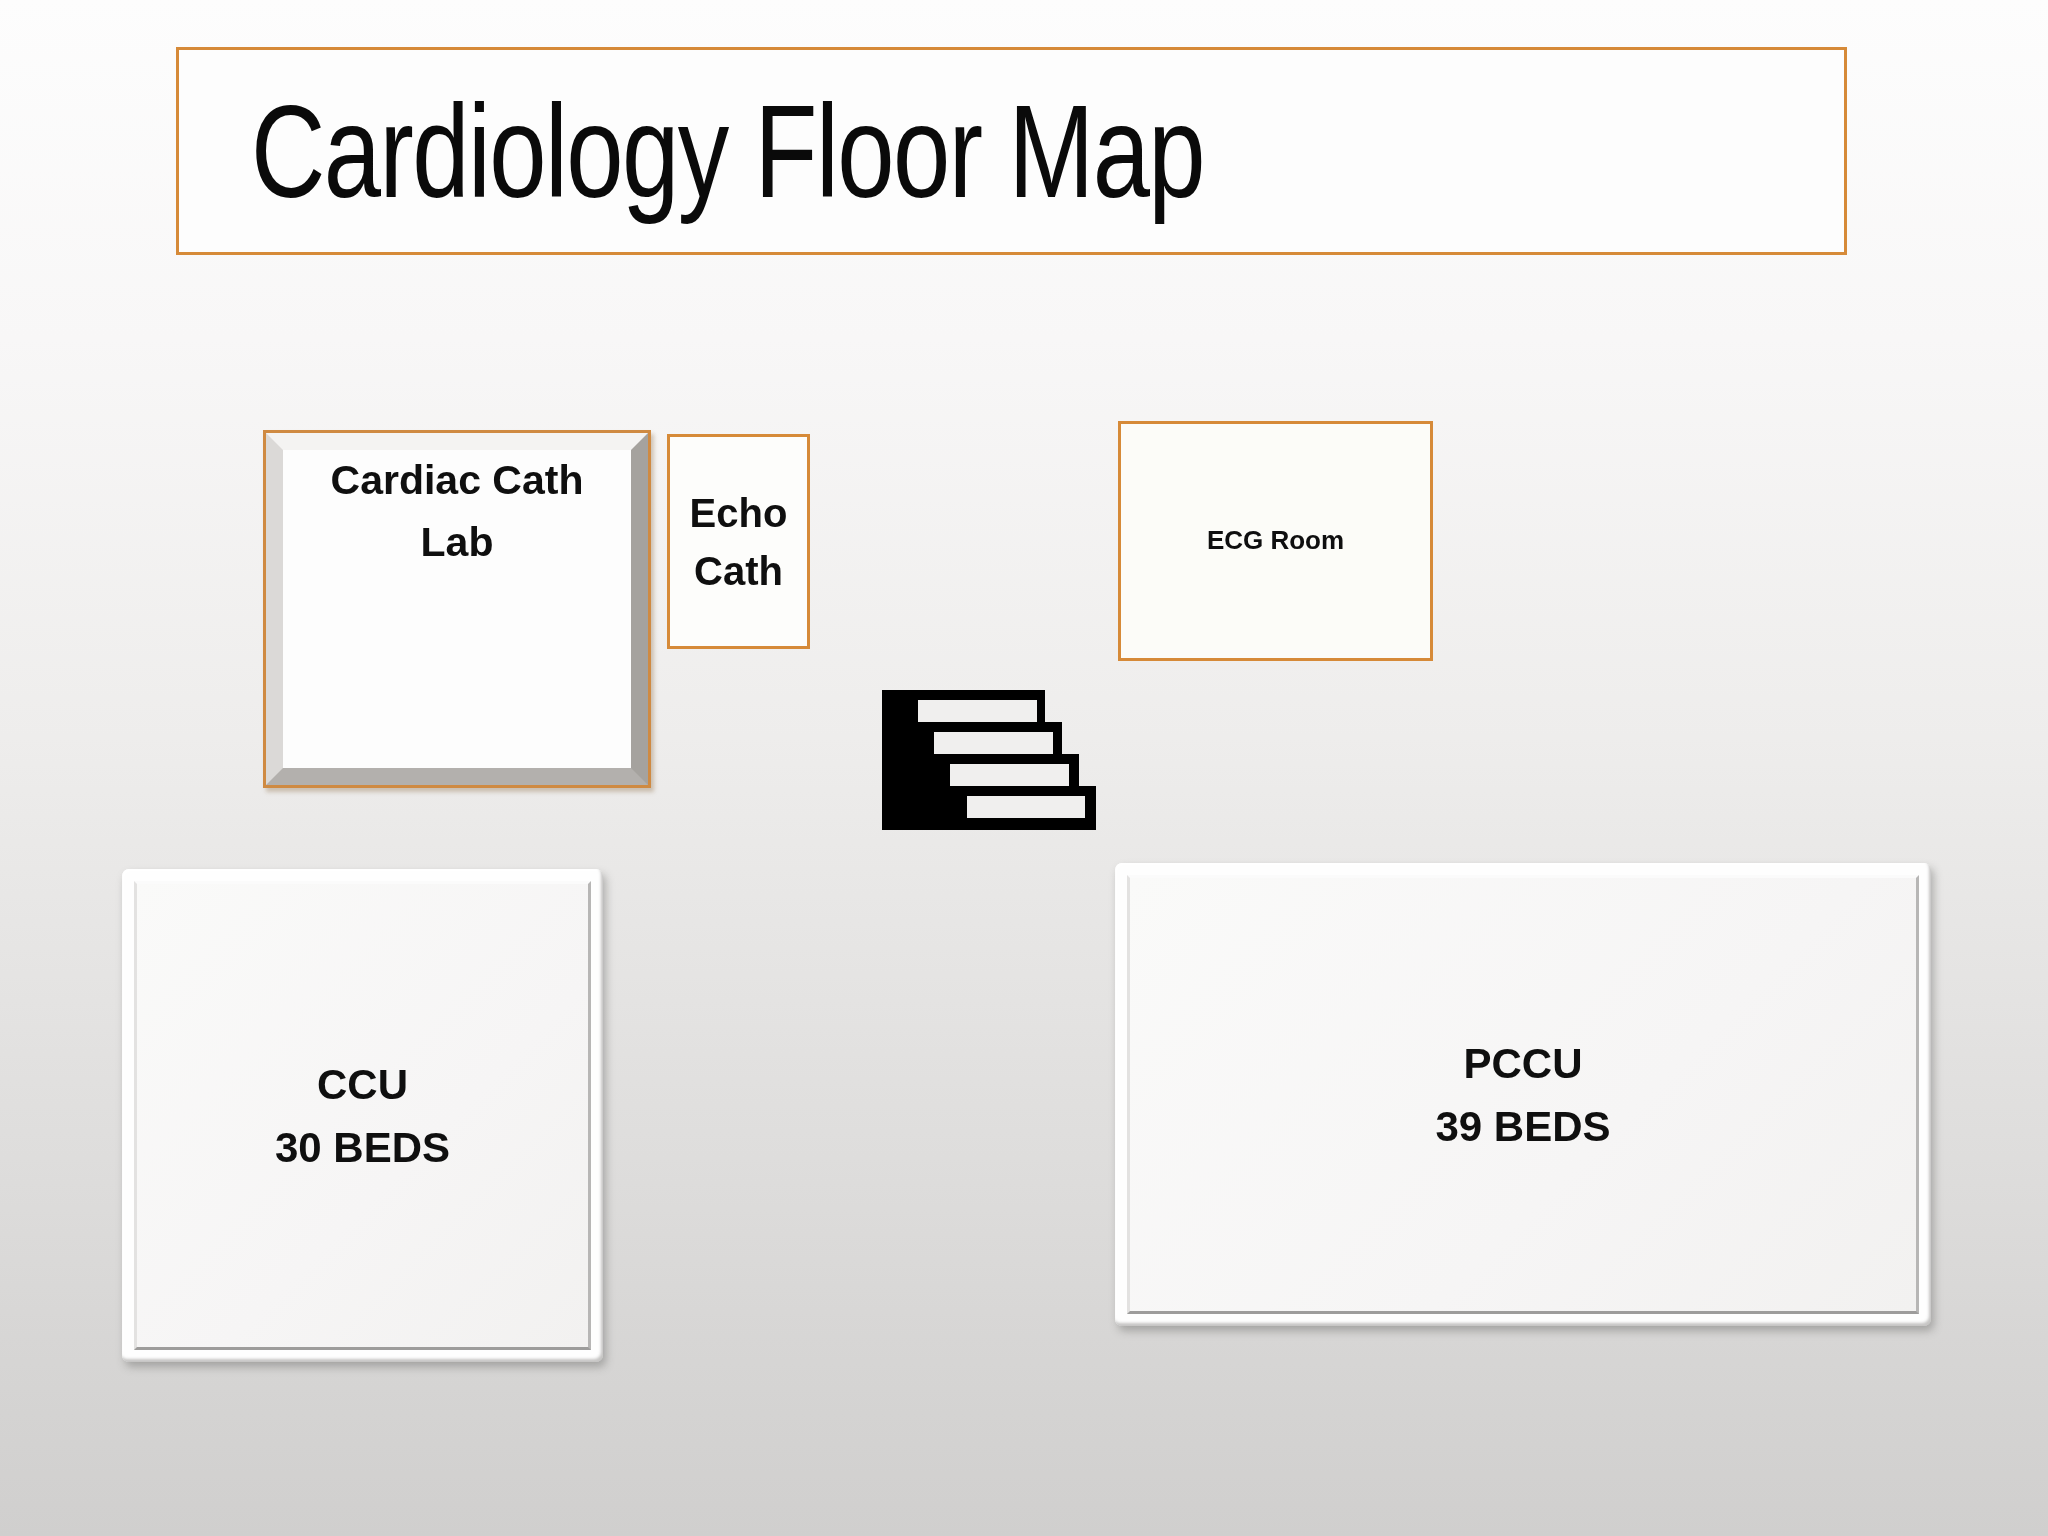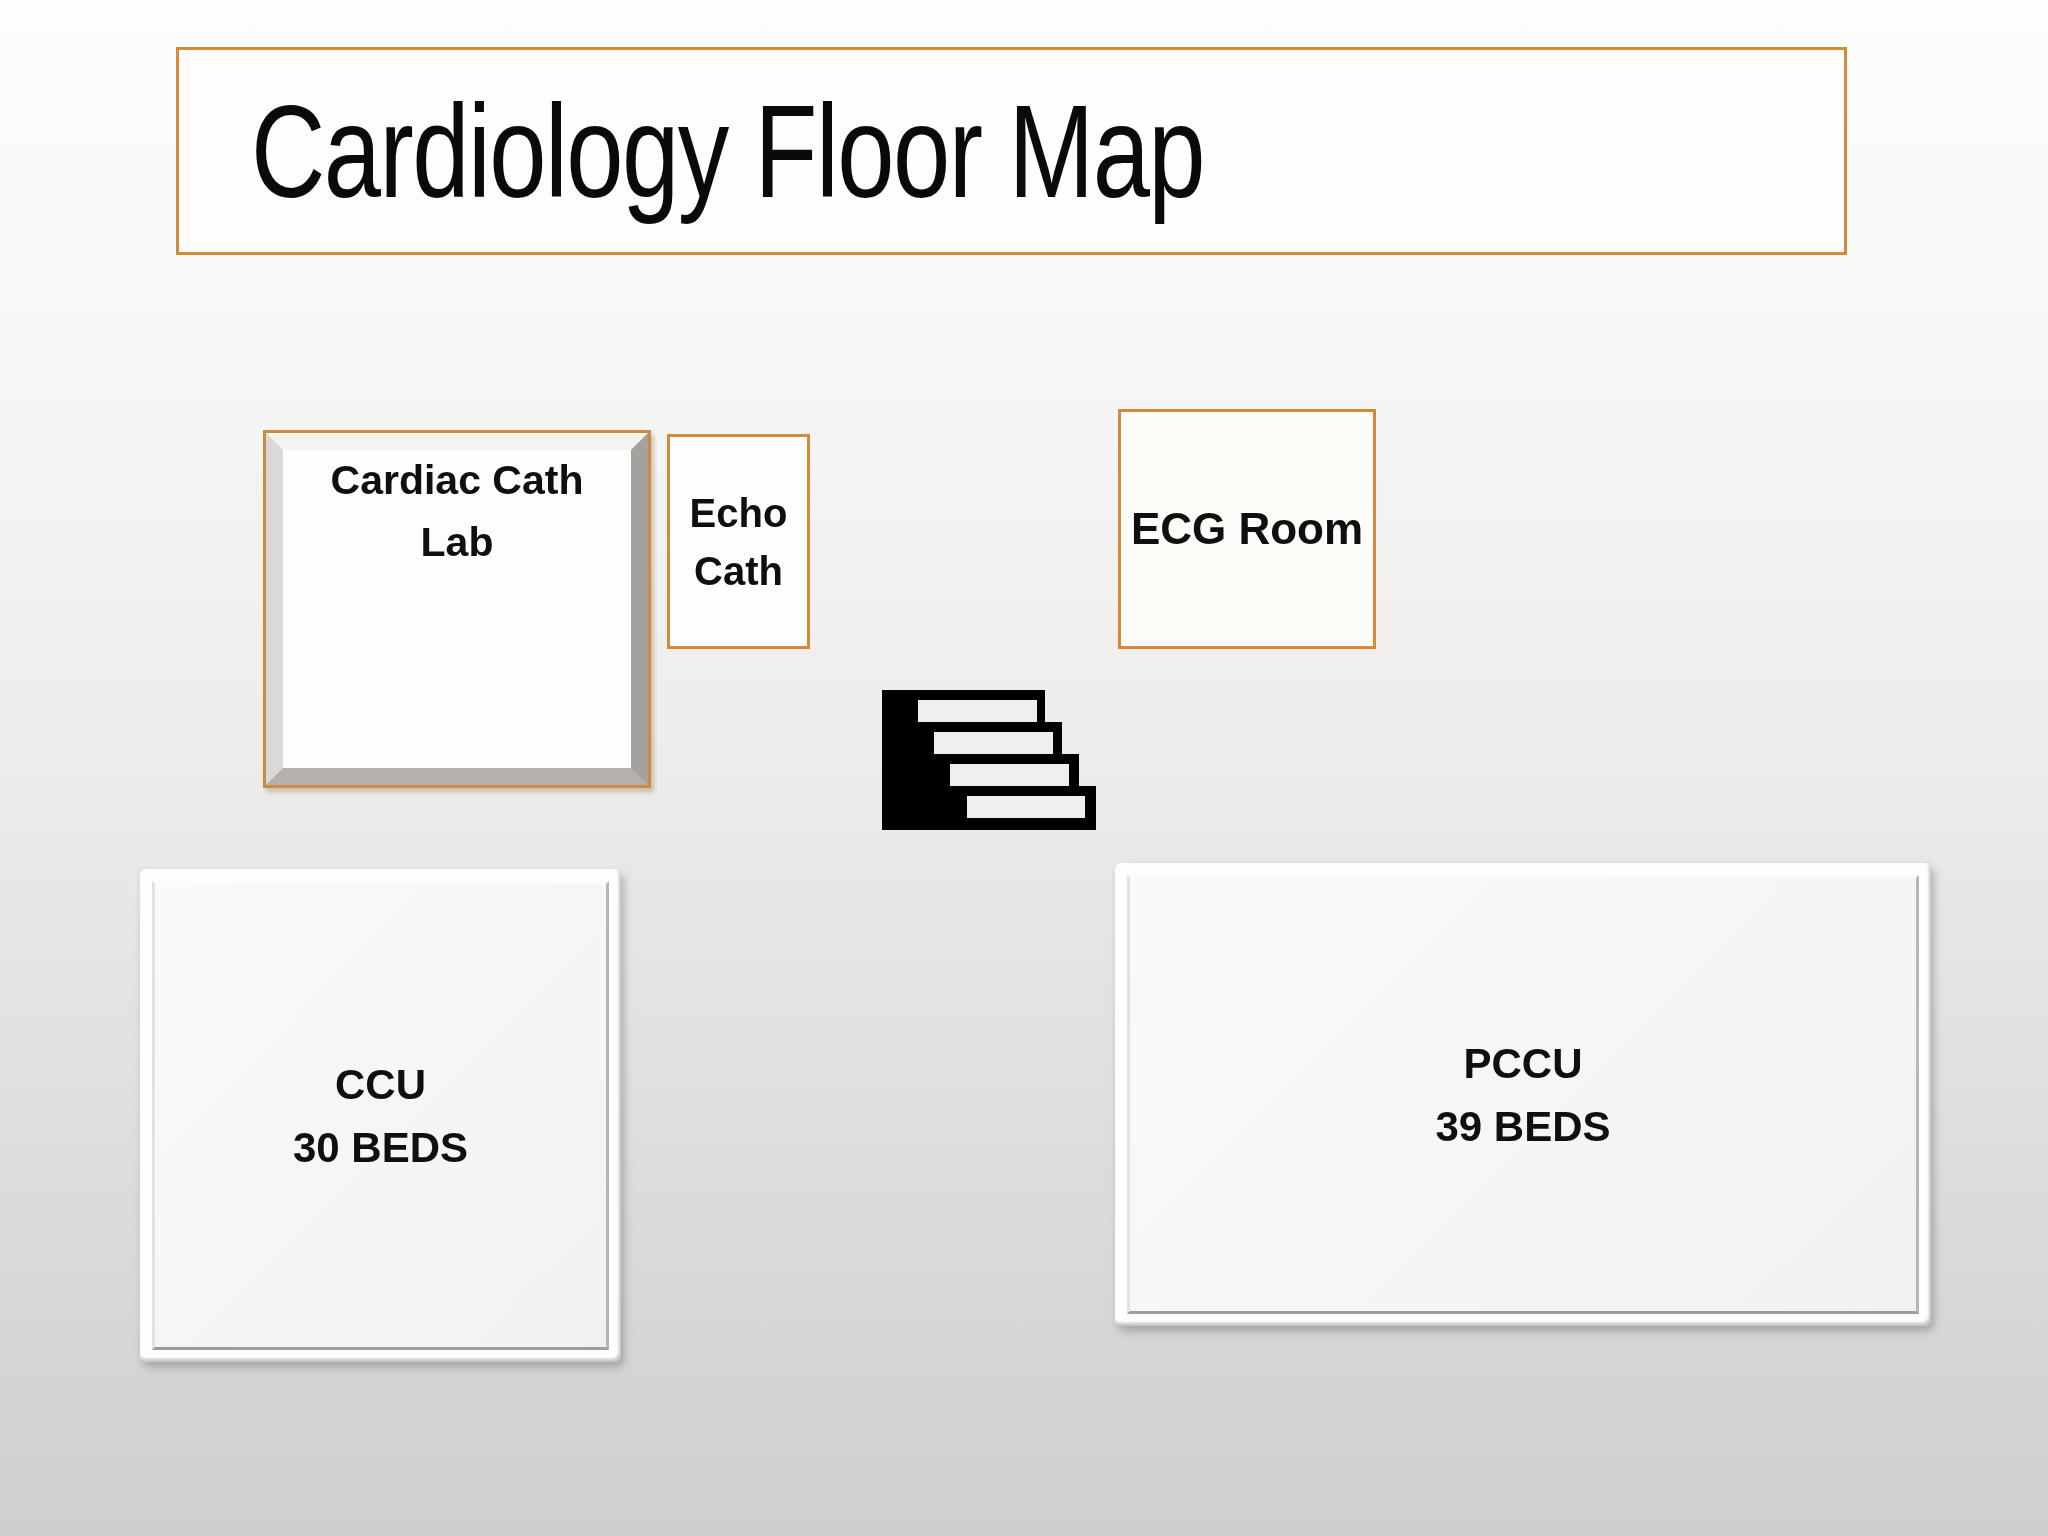--- a/index.html
+++ b/index.html
@@ -30,21 +30,21 @@
   .room-label{font-weight:bold;color:#0f0f0f;text-align:center;}
   .room-label .ln{display:block;}
 
   
   .room-flat{
     position:absolute;box-sizing:border-box;
     border:3px solid #d68a38;background:#fdfdfb;
     display:flex;align-items:center;justify-content:center;
   }
   .echo{left:667px;top:434px;width:143px;height:215px;font-size:40px;line-height:1.45;}
-  .ecg{left:1118px;top:409px;width:258px;height:240px;font-size:44px;line-height:1.45;background:#fcfcf8;}
+  .ecg{left:1118px;top:421px;width:315px;height:240px;font-size:26px;line-height:1.45;background:#fcfcf8;}
 
   
   .cath-outer{
     position:absolute;left:263px;top:430px;width:388px;height:358px;
     box-sizing:border-box;
     border:3px solid #cf8a42;
     background:#fdfdfd;
     box-shadow:3px 4px 4px rgba(140,110,70,.35);
   }
   .cath-bevel{
@@ -66,21 +66,21 @@
                inset 2px 2px 2px #ffffff;
   }
   .tile-inner{
     width:100%;height:100%;box-sizing:border-box;
     background:linear-gradient(135deg,#fafaf9 0%,#f6f5f5 60%,#f2f1f0 100%);
     border:3px solid;
     border-color:#fbfbfb #b7b6b5 #9d9c9b #e3e2e1;
     display:flex;align-items:center;justify-content:center;
     font-size:42px;line-height:1.5;
   }
-  .ccu{left:140px;top:869px;width:481px;height:493px;}
+  .ccu{left:122px;top:869px;width:481px;height:493px;}
   .pccu{left:1115px;top:863px;width:816px;height:463px;}
 
   
   .stairs{position:absolute;left:882px;top:690px;width:214px;height:140px;}
 </style>
 </head>
 <body>
 
 <div class="slide">
 

